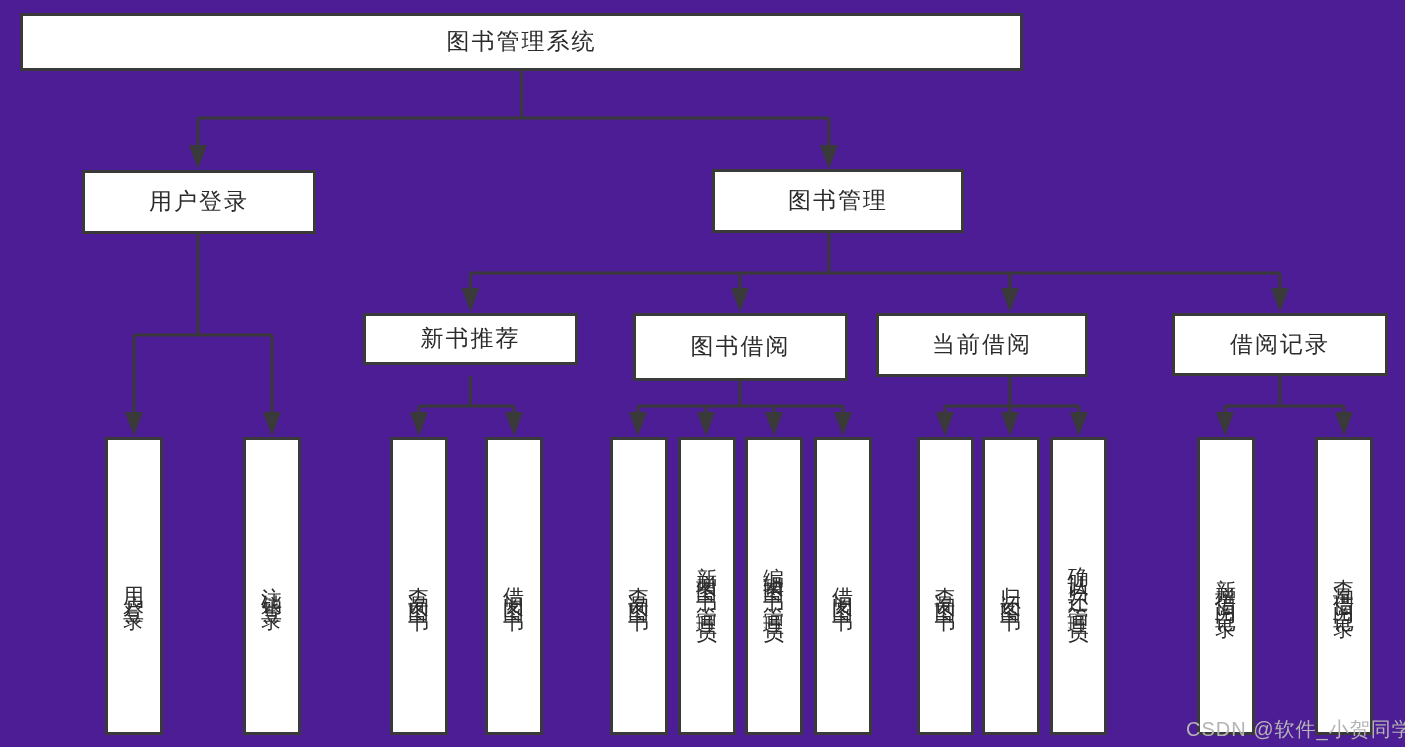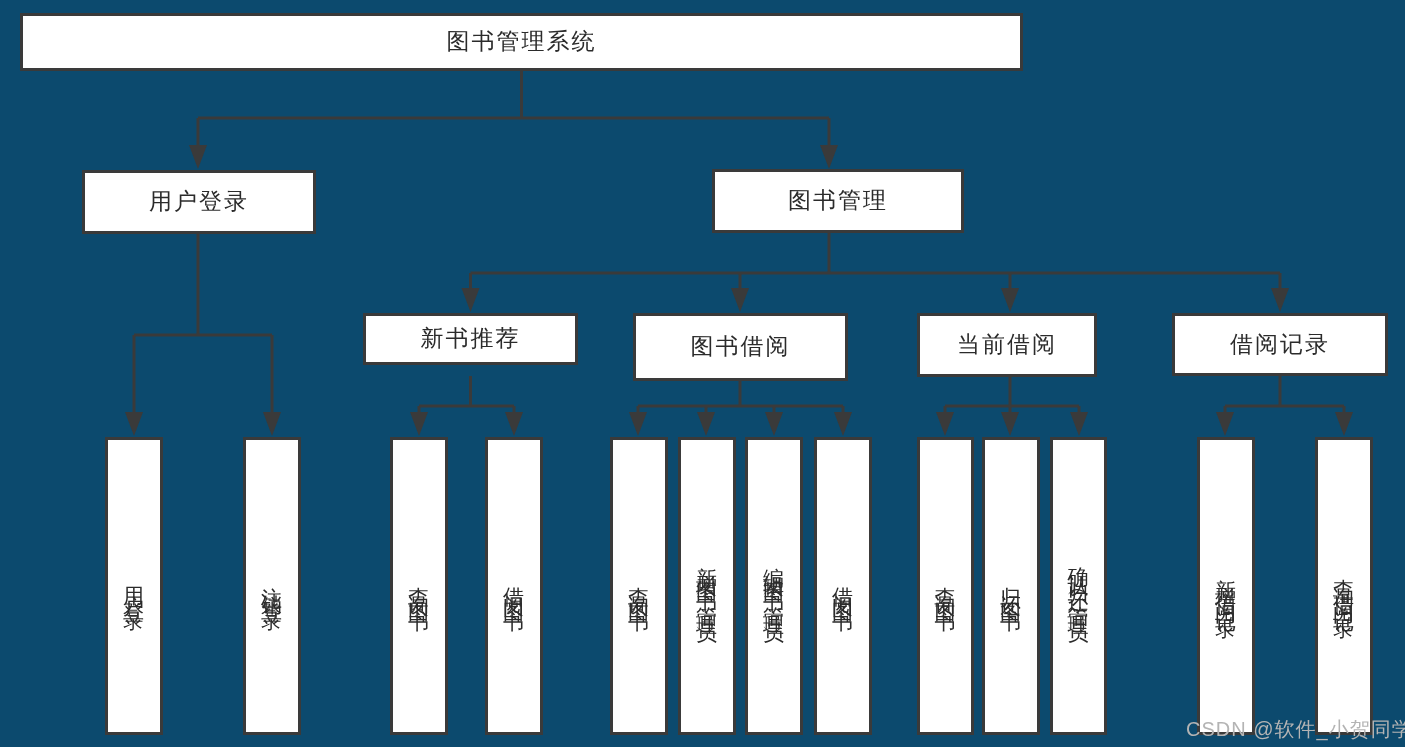--- a/index.html
+++ b/index.html
@@ -5,21 +5,21 @@
   * { margin: 0; padding: 0; box-sizing: border-box; }
   html, body {
     width: 1405px; height: 747px;
     background: #ffffff;
     font-family: "Liberation Sans", sans-serif;
     overflow: hidden;
   }
   #canvas {
     position: relative;
     width: 1405px; height: 747px;
-    background: #0c4a6e;
+    background: #4c1d95;
     padding-left: 16px;
   }
   #connectors {
     position: absolute; left: 0; top: 0;
     width: 1405px; height: 747px;
     pointer-events: none;
   }
   .hbox {
     position: absolute;
     background: #ffffff;
@@ -107,21 +107,21 @@
   <div class="hbox" style="left:712px;top:169px;width:252px;height:64px">
     <span class="hlabel">图书管理</span>
   </div>
 
   <div class="hbox" style="left:363px;top:313px;width:215px;height:52px">
     <span class="hlabel">新书推荐</span>
   </div>
   <div class="hbox" style="left:633px;top:313px;width:215px;height:68px">
     <span class="hlabel">图书借阅</span>
   </div>
-  <div class="hbox" style="left:917px;top:313px;width:180px;height:64px">
+  <div class="hbox" style="left:876px;top:313px;width:212px;height:64px">
     <span class="hlabel">当前借阅</span>
   </div>
   <div class="hbox" style="left:1172px;top:313px;width:216px;height:63px">
     <span class="hlabel">借阅记录</span>
   </div>
 
   <div class="vbox" style="left:105px;top:437px;width:58px;height:298px">
     <span class="vlabel">用户登录</span>
   </div>
   <div class="vbox" style="left:243px;top:437px;width:58px;height:298px">

